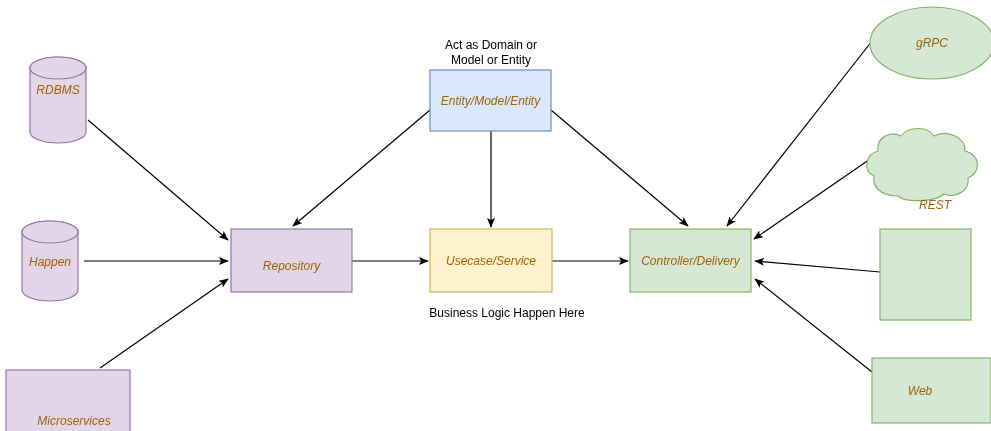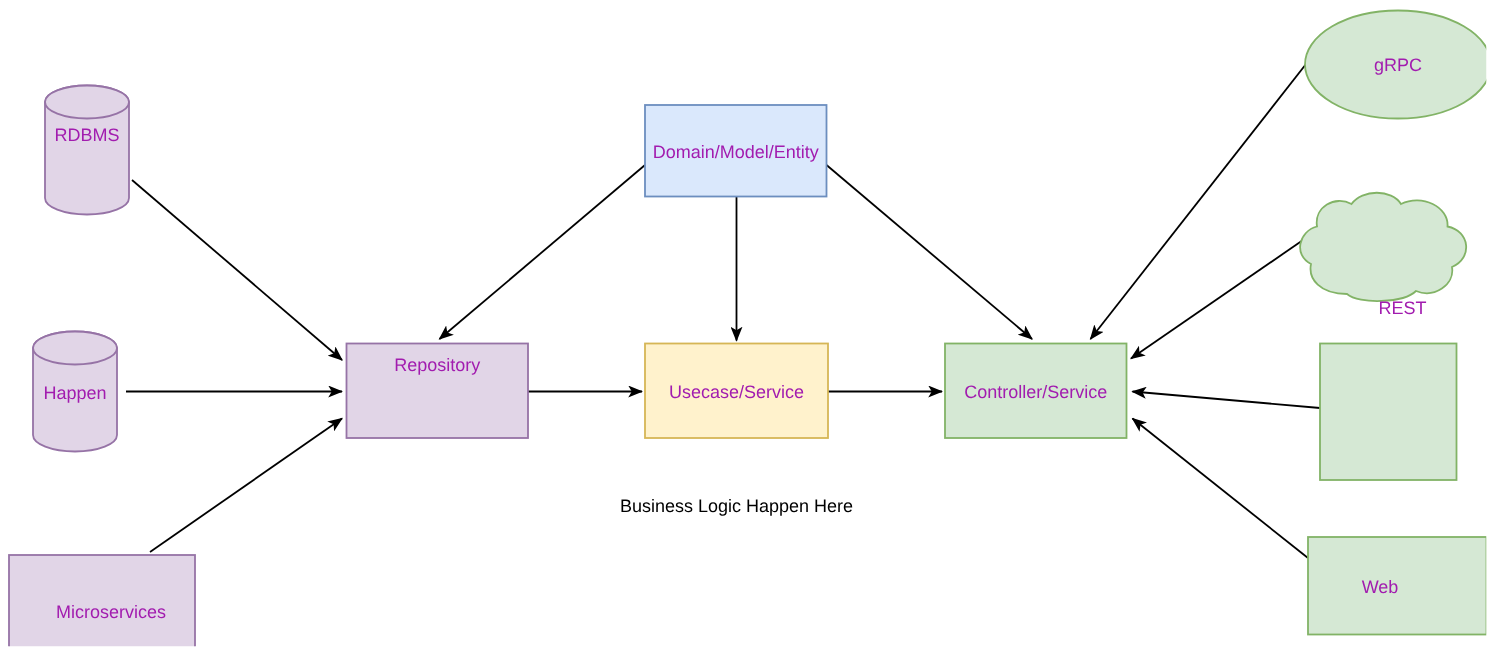--- a/index.html
+++ b/index.html
@@ -23,24 +23,25 @@
     height: 431px;
   }
   .node-label {
     position: absolute;
     display: flex;
     align-items: center;
     justify-content: center;
     text-align: center;
     font-family: "Liberation Sans", sans-serif;
     font-size: 12px;
-    color: #a21caf;
+    color: #a16207;
     line-height: 1.25;
     pointer-events: none;
     white-space: nowrap;
+    font-style: italic;
   }
   .caption {
     position: absolute;
     text-align: center;
     font-family: "Liberation Sans", sans-serif;
     font-size: 12px;
     color: #000000;
     line-height: 1.25;
     white-space: pre-line;
   }
@@ -105,39 +106,41 @@
 
     <rect x="880" y="229" width="91" height="91" fill="#d5e8d4" stroke="#82b366" stroke-width="1.2"></rect>
 
     <rect x="872" y="358" width="119" height="65" fill="#d5e8d4" stroke="#82b366" stroke-width="1.2"></rect>
   </svg>
 
   <div class="node-label" style="left:18px; top:80px; width:80px; height:20px;">RDBMS</div>
 
   <div class="node-label" style="left:10px; top:252px; width:80px; height:20px;">Happen</div>
 
-  <div class="node-label" style="left:6px; top:398px; width:136px; height:20px;">Microservices</div>
+  <div class="node-label" style="left:6px; top:411px; width:136px; height:20px;">Microservices</div>
 
-  <div class="node-label" style="left:231px; top:233px; width:121px; height:20px;">Repository</div>
+  <div class="node-label" style="left:231px; top:256px; width:121px; height:20px;">Repository</div>
 
-  <div class="node-label" style="left:426px; top:91px; width:129px; height:20px;">Domain/Model/Entity</div>
+  <div class="node-label" style="left:426px; top:91px; width:129px; height:20px;">Entity/Model/Entity</div>
 
   <div class="node-label" style="left:430px; top:251px; width:122px; height:20px;text-align:center;">Usecase/Service</div>
 
-  <div class="node-label" style="left:628px; top:251px; width:125px; height:20px;">Controller/Service</div>
+  <div class="node-label" style="left:628px; top:251px; width:125px; height:20px;">Controller/Delivery</div>
 
   <div class="node-label" style="left:872px; top:33px; width:120px; height:20px;">gRPC</div>
 
   <div class="node-label" style="left:880px; top:155px; width:110px; height:20px;margin-top:40px;">REST</div>
 
 
   <div class="node-label" style="left:872px; top:381px; width:96px; height:20px;">Web</div>
 
+  <div class="caption" style="left:420px; top:38px; width:142px;">Act as Domain or
+Model or Entity</div>
 
-  <div class="caption" style="left:396px; top:306px; width:190px;margin-top:24px;">Business Logic Happen Here</div>
+  <div class="caption" style="left:412px; top:306px; width:190px;">Business Logic Happen Here</div>
 
   <div class="hit" style="left:30px; top:57px; width:56px; height:86px;"></div>
   <div class="hit" style="left:22px; top:221px; width:56px; height:80px;"></div>
   <div class="hit" style="left:6px; top:370px; width:124px; height:61px;"></div>
   <div class="hit" style="left:231px; top:229px; width:121px; height:63px;"></div>
   <div class="hit" style="left:430px; top:70px; width:121px; height:61px;"></div>
   <div class="hit" style="left:430px; top:229px; width:122px; height:63px;"></div>
   <div class="hit" style="left:630px; top:229px; width:121px; height:63px;"></div>
   <div class="hit" style="left:870px; top:7px; width:121px; height:72px;"></div>
   <div class="hit" style="left:866px; top:128px; width:118px; height:72px;"></div>

